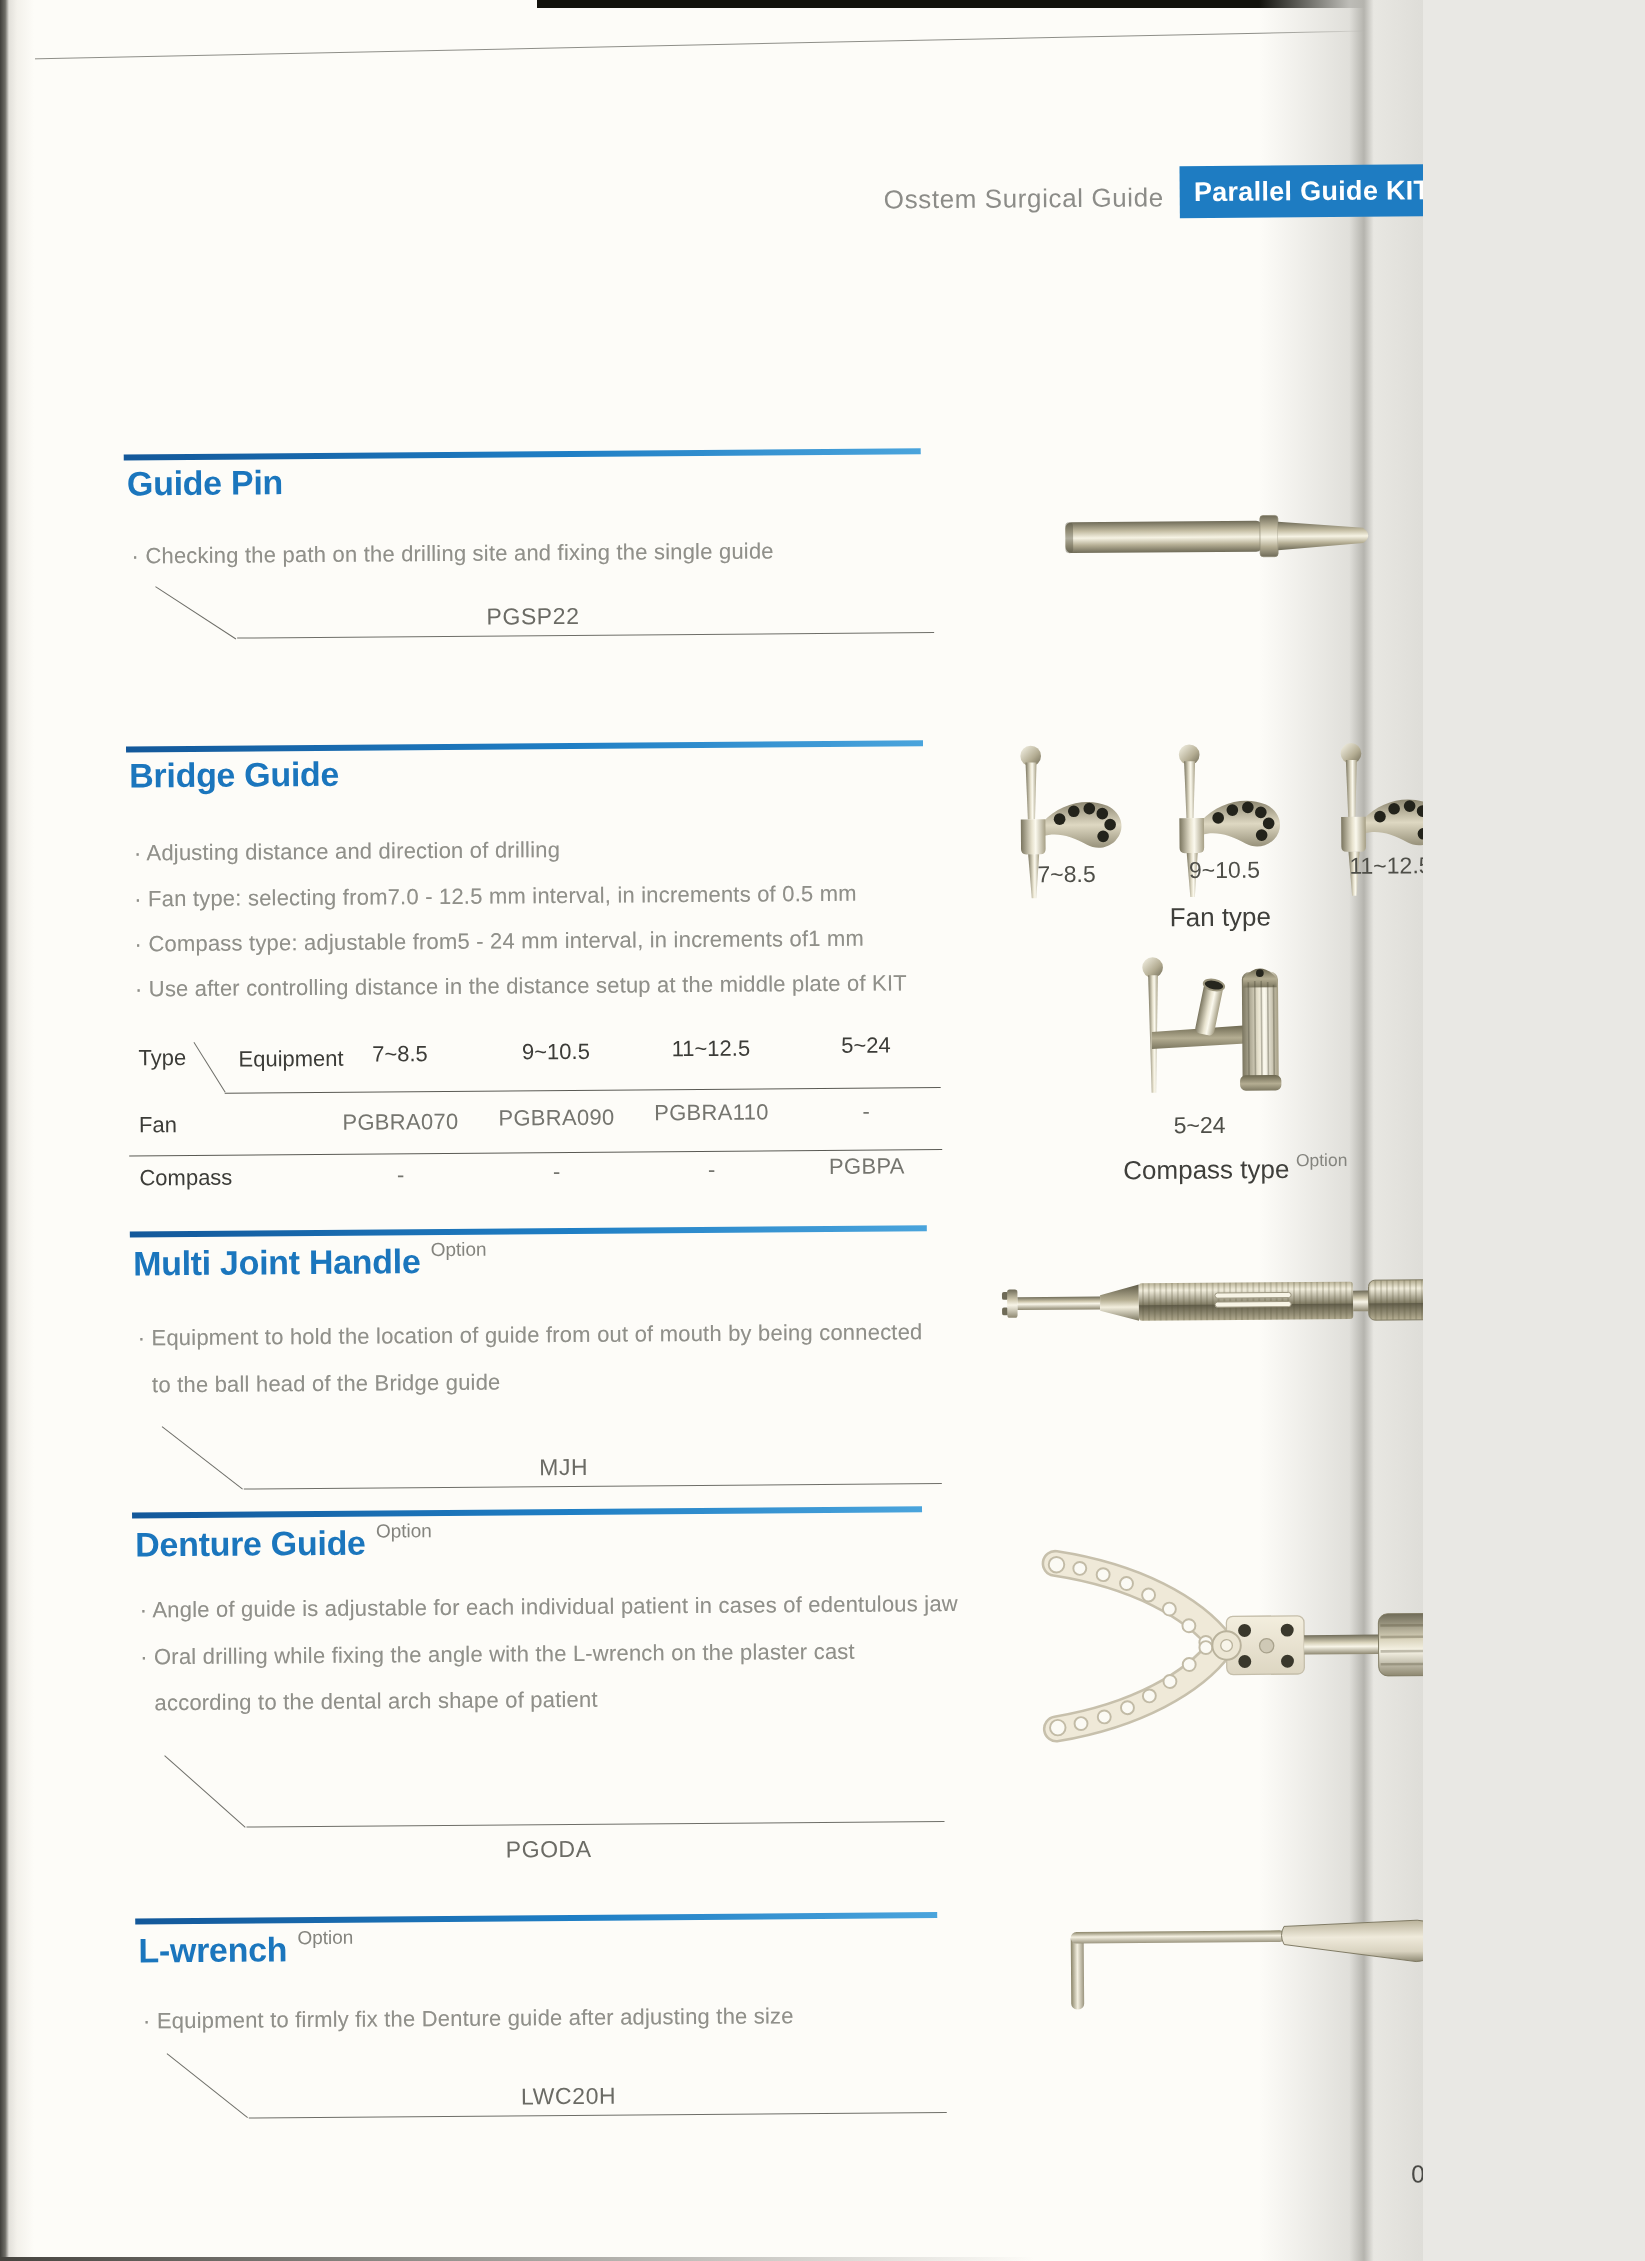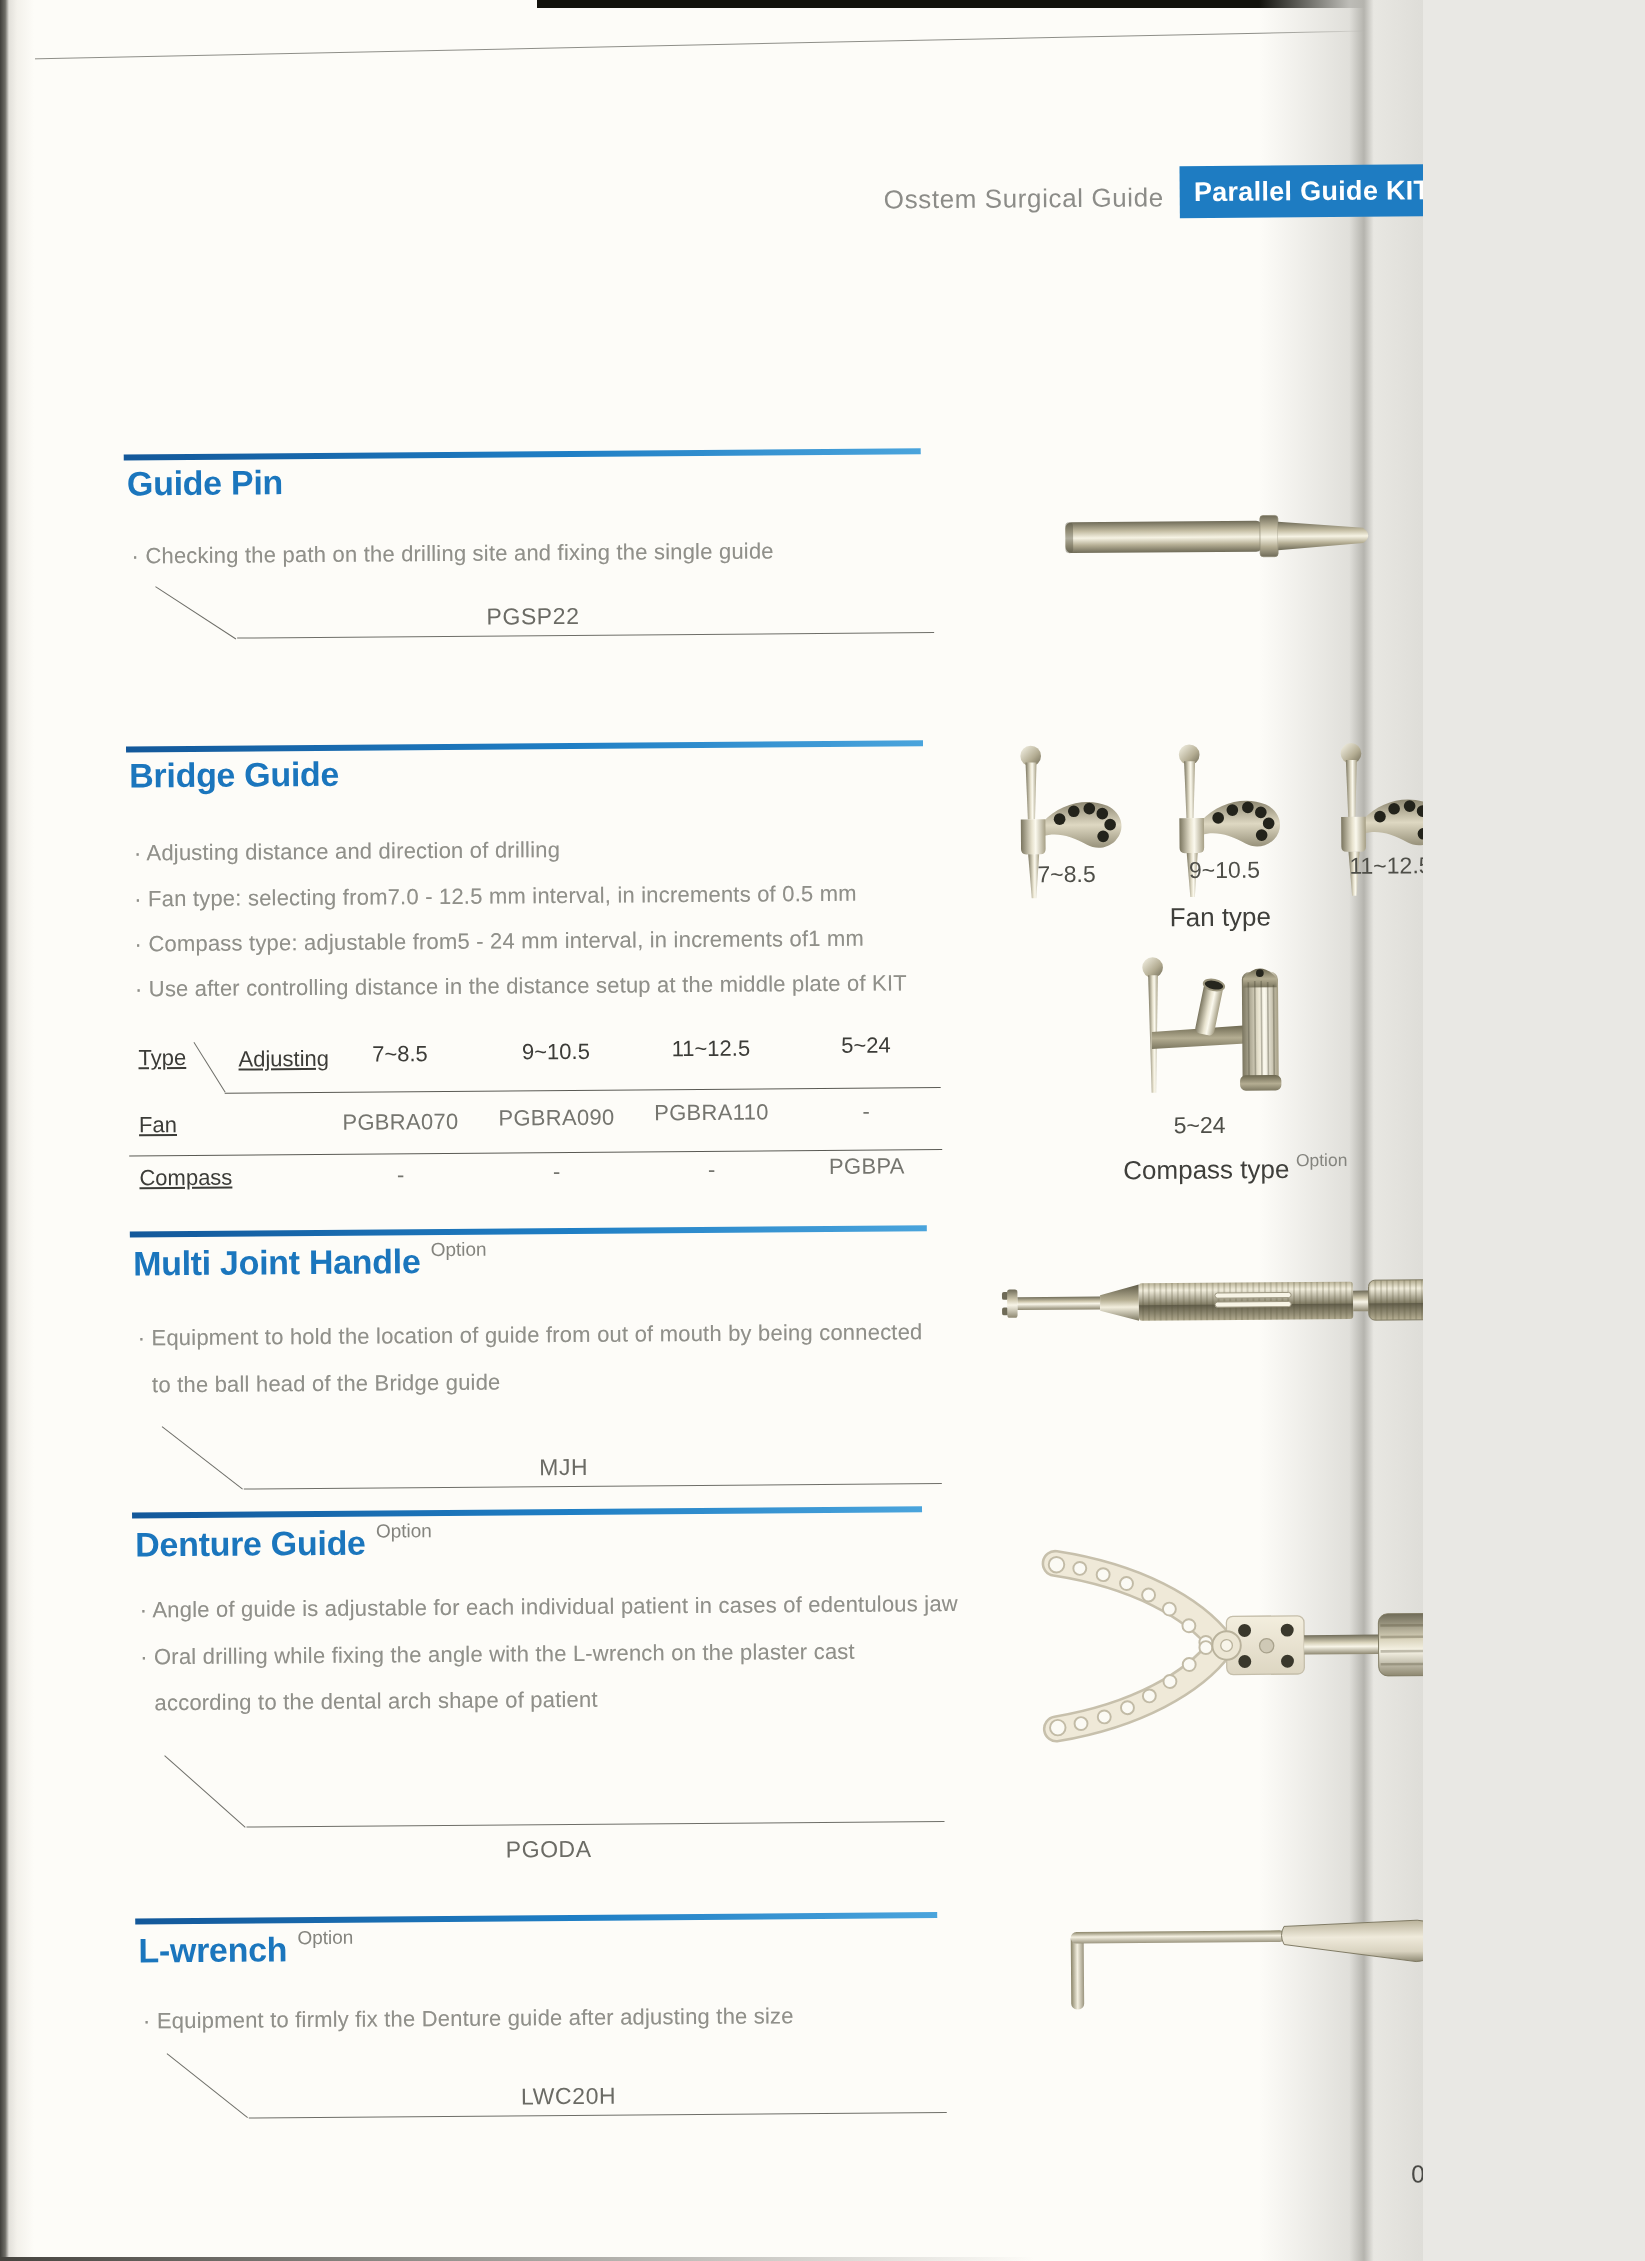--- a/index.html
+++ b/index.html
@@ -26,21 +26,21 @@
     line-height:52px;padding-left:14.2px;box-sizing:border-box;letter-spacing:0.3px;}
 
   .rule{position:absolute;height:5.8px;background:linear-gradient(to right,#13589a,#1f7ec4 55%,#4aa4dc);}
   .sec-title{position:absolute;font-size:34px;font-weight:bold;color:var(--accent-blue,#1b76bd);letter-spacing:-0.3px;}
   .opt-sup{font-size:19px;font-weight:normal;color:#84847e;vertical-align:17px;margin-left:10.3px;letter-spacing:0;}
   .bullet{position:absolute;font-size:22px;color:#90908a;letter-spacing:0.2px;text-shadow:0 0 0.6px rgba(144,144,138,0.35);}
   .code{position:absolute;width:194px;text-align:center;font-size:23px;color:#6b6b65;letter-spacing:0.6px;}
   .tag-diag{position:absolute;border-top:1.6px solid #6e6e68;transform-origin:left top;}
   .tag-line{position:absolute;border-top:1.6px solid #6e6e68;}
 
-  .tbl-text{position:absolute;font-size:22px;color:#3c3c38;text-decoration:underline;}
+  .tbl-text{position:absolute;font-size:22px;color:#3c3c38;}
   .tbl-val{position:absolute;width:155px;text-align:center;font-size:22px;color:#75756f;letter-spacing:0.3px;}
   .tbl-head{position:absolute;width:155px;text-align:center;font-size:22px;color:#3c3c38;font-weight:normal;}
   .tbl-rule{position:absolute;border-top:1.6px solid #5a5a54;}
 
   .img-label{position:absolute;text-align:center;font-size:23px;color:#4e4e48;}
   .img-caption{position:absolute;text-align:center;font-size:26px;color:#3f3f3b;}
   .cap-sup{font-size:17.5px;color:#84847e;vertical-align:11.6px;margin-left:6.5px;}
   .page-num{position:absolute;left:1403px;top:2165px;font-size:24.6px;color:#4a4a46;letter-spacing:1.3px;}
   svg{position:absolute;}
 </style>
@@ -85,21 +85,21 @@
 
     <div class="rule" style="left:129px;top:741px;width:797px;"></div>
     <div class="sec-title" style="left:132px;top:751px;">Bridge Guide</div>
     <div class="bullet" style="left:136px;top:835px;">· Adjusting distance and direction of drilling</div>
     <div class="bullet" style="left:136px;top:881px;">· Fan type: selecting from7.0 - 12.5 mm interval, in increments of 0.5 mm</div>
     <div class="bullet" style="left:136px;top:926px;">· Compass type: adjustable from5 - 24 mm interval, in increments of1 mm</div>
     <div class="bullet" style="left:136px;top:971px;">· Use after controlling distance in the distance setup at the middle plate of KIT</div>
 
     <div class="tbl-text" style="left:139px;top:1040px;">Type</div>
     <div class="tag-diag" style="left:195px;top:1037px;width:59px;transform:rotate(58.4deg);border-top-width:1.3px;"></div>
-    <div class="tbl-text" style="left:239px;top:1042px;">Adjusting</div>
+    <div class="tbl-text" style="left:239px;top:1042px;">Equipment</div>
     <div class="tbl-head" style="left:323px;top:1038px;">7~8.5</div>
     <div class="tbl-head" style="left:479px;top:1037px;">9~10.5</div>
     <div class="tbl-head" style="left:634px;top:1035px;">11~12.5</div>
     <div class="tbl-head" style="left:789px;top:1033px;">5~24</div>
     <div class="tbl-rule" style="left:225px;top:1088px;width:716px;"></div>
 
     <div class="tbl-text" style="left:139px;top:1107px;">Fan</div>
     <div class="tbl-val" style="left:323px;top:1106px;">PGBRA070</div>
     <div class="tbl-val" style="left:479px;top:1103px;">PGBRA090</div>
     <div class="tbl-val" style="left:634px;top:1099px;">PGBRA110</div>

